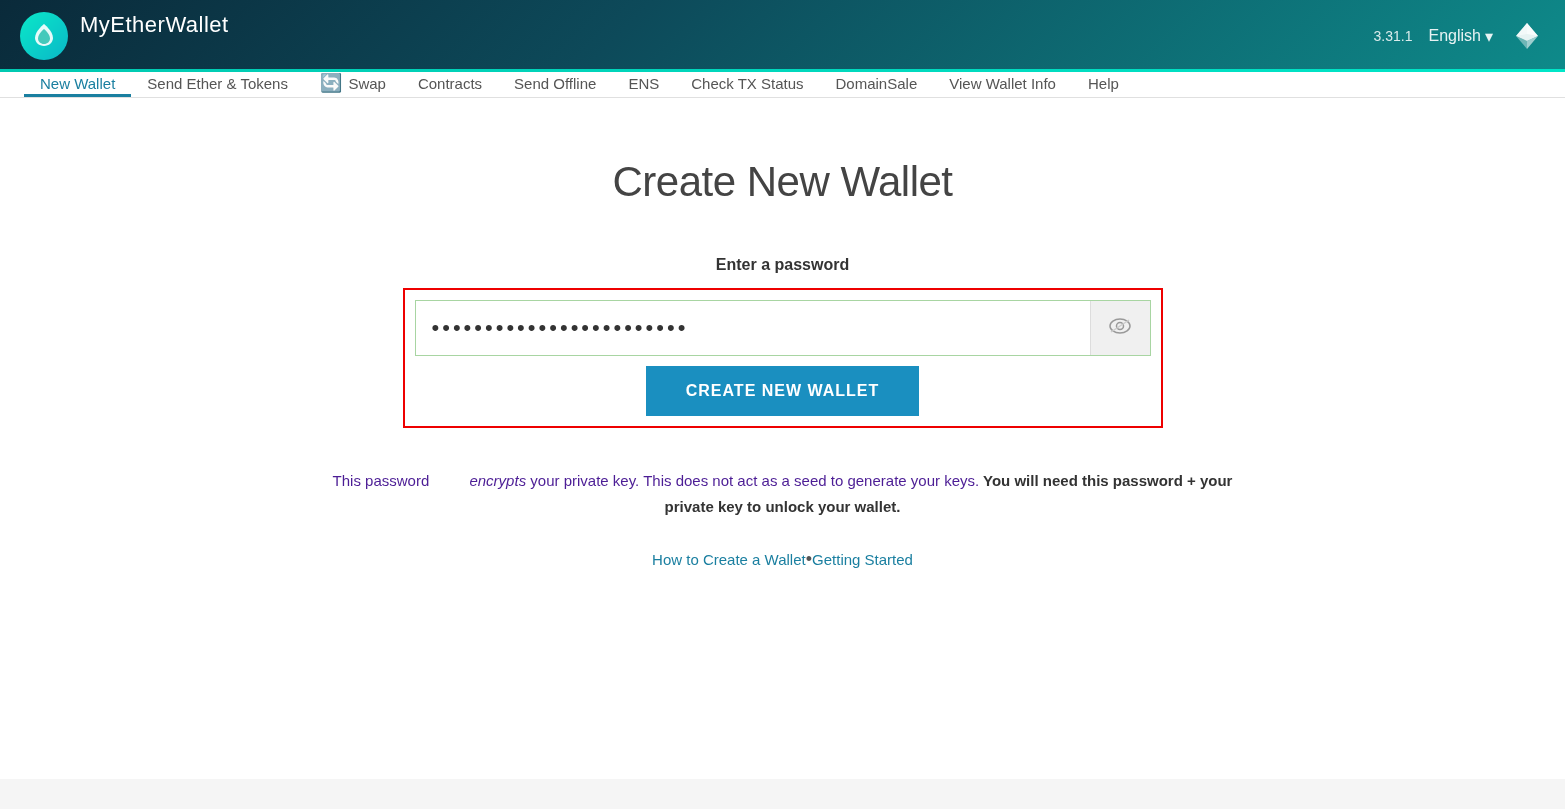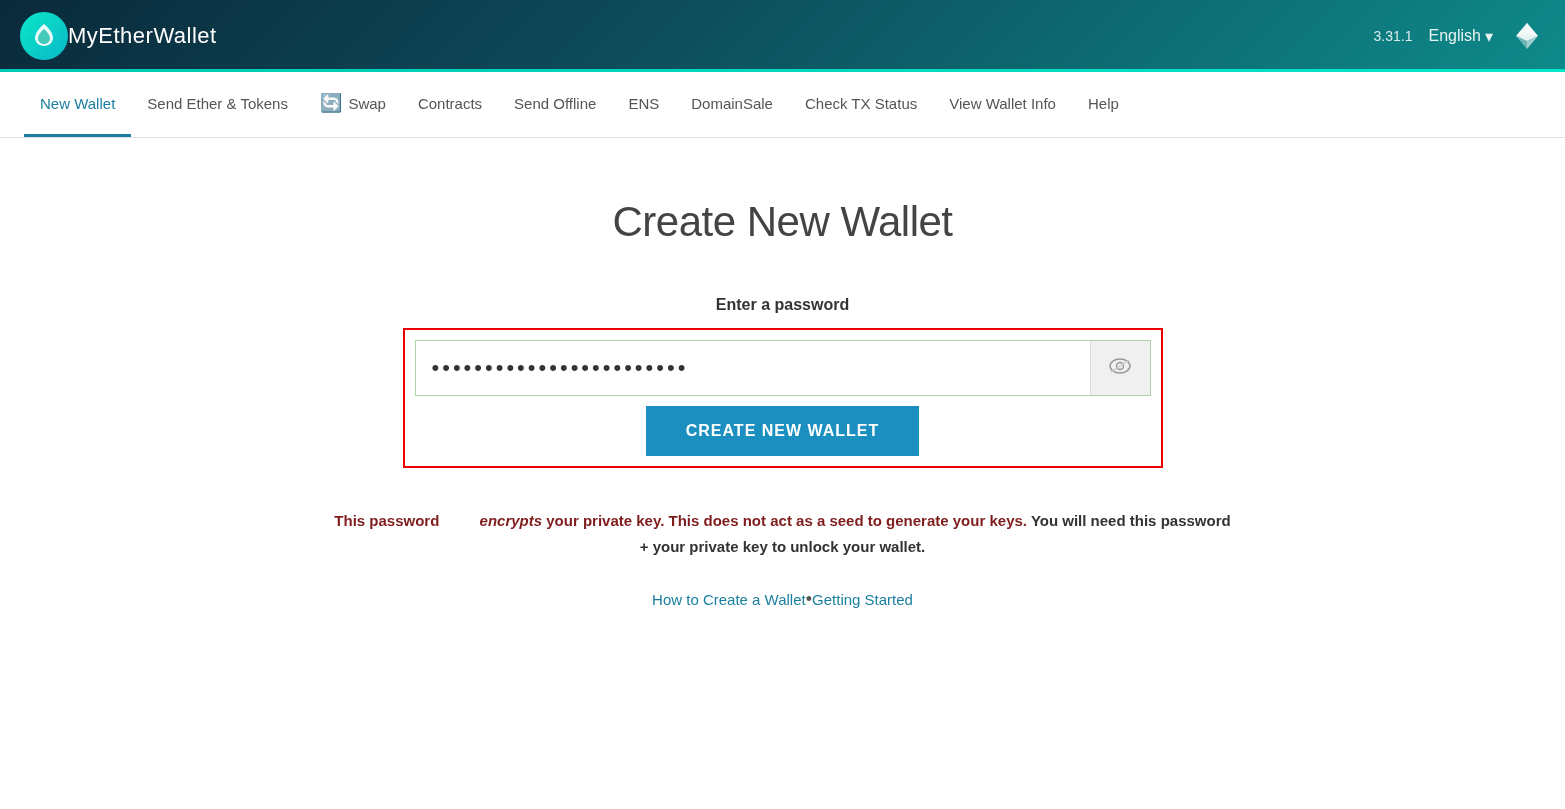--- a/index.html
+++ b/index.html
@@ -17,21 +17,22 @@
     }
     .header::after {
       content: '';
       position: absolute;
       bottom: 0; left: 0; right: 0;
       height: 3px;
       background: linear-gradient(90deg, #00c9b1, #00e6c8);
     }
     .header-left {
       display: flex;
-      align-items: center;
+      align-items: flex-start;
+      gap: 12px;
     }
     .logo-circle {
       width: 48px;
       height: 48px;
       border-radius: 50%;
       background: linear-gradient(135deg, #0ae8c8, #0ab8c8);
       display: flex;
       align-items: center;
       justify-content: center;
       font-size: 22px;
@@ -73,21 +74,21 @@
     
     .nav-bar {
       background: white;
       padding: 0 24px;
       display: flex;
       align-items: stretch;
       border-bottom: 1px solid #e0e0e0;
       box-shadow: 0 1px 3px rgba(0,0,0,0.05);
     }
     .nav-item {
-      padding: 20px 16px;
+      padding: 0 16px;
       font-size: 15px;
       color: #555;
       cursor: pointer;
       text-decoration: none;
       display: flex;
       align-items: center;
       gap: 6px;
       border-bottom: 3px solid transparent;
       transition: color 0.2s;
       white-space: nowrap;
@@ -184,21 +185,21 @@
     }
 
     .info-text {
       margin-top: 40px;
       max-width: 900px;
       text-align: center;
       font-size: 15px;
       line-height: 1.7;
       color: #555;
     }
-    .info-text .blue { color: #7f1d1d; font-weight: bold; }
+    .info-text .blue { color: #4c1d95; }
     .info-text .italic { font-style: italic; margin-left: 36px; }
     .info-text .bold { font-weight: 700; color: #333; }
 
     .footer-links {
       margin-top: 30px;
       display: flex;
       align-items: center;
       gap: 0;
       font-size: 15px;
     }
@@ -261,24 +262,24 @@
   <a class="nav-item">
     <span>Contracts</span>
   </a>
   <a class="nav-item">
     <span>Send Offline</span>
   </a>
   <a class="nav-item">
     <span>ENS</span>
   </a>
   <a class="nav-item">
+    <span>Check TX Status</span>
+  </a>
+  <a class="nav-item">
     <span>DomainSale</span>
-  </a>
-  <a class="nav-item">
-    <span>Check TX Status</span>
   </a>
   <a class="nav-item">
     <span>View Wallet Info</span>
   </a>
   <a class="nav-item">
     <span>Help</span>
   </a>
 </nav>
 
 <main class="main-content">

